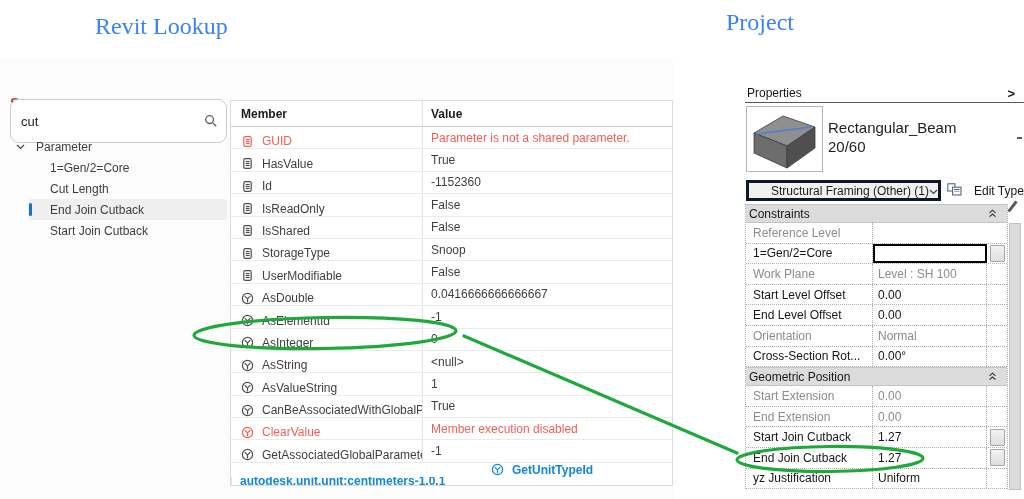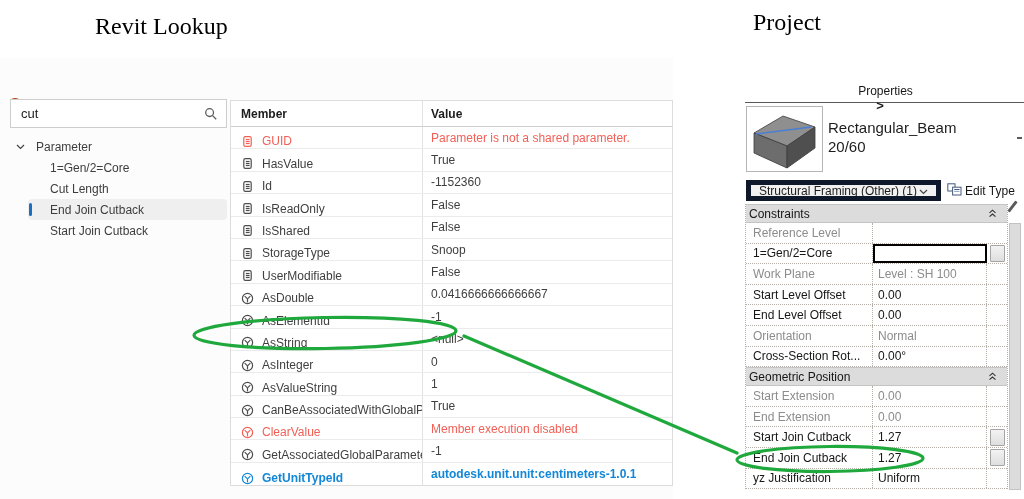--- a/index.html
+++ b/index.html
@@ -1,71 +1,71 @@
 <!DOCTYPE html>
 <html><head>
 <meta charset="utf-8">
 <style>
   * { margin:0; padding:0; box-sizing:border-box; }
   html,body { background:#fff; }
   .page {
     position:relative; width:1024px; height:499px; overflow:hidden;
     font-family:"Liberation Sans", sans-serif; font-size:12px; color:#2b2b2b; background:#fff;
   }
-  .serif-title { position:absolute; font-family:"Liberation Serif", serif; font-size:24px; color:#000000; }
+  .serif-title { position:absolute; font-family:"Liberation Serif", serif; font-size:24px; color:#3b82f6; }
   .title-left { left:95px; top:13px; }
-  .title-right { left:753px; top:9px;text-align:center; }
+  .title-right { left:726px; top:9px;text-align:center; }
 
   
   .snoop-bg { position:absolute; left:0; top:58px; width:673px; height:441px; background:#fcfcfc; }
   .snoop-heading { position:absolute; left:10px; top:66px; font-size:15px; font-weight:700; color:#c2410c;margin-top:28px; }
-  .search-box { position:absolute; left:10px; top:99px; width:217px; height:29px; background:#fff;
-    border:1px solid #cdcdcd; border-radius:0; display:flex; align-items:center; }
+  .search-box { position:absolute; left:10px; top:99px; width:217px; height:44px; background:#fff;
+    border:1px solid #cdcdcd; border-radius:9px; display:flex; align-items:center; }
   .search-box input { flex:1; border:none; outline:none; background:transparent; padding:0 4px 0 10px;
     font-family:"Liberation Sans", sans-serif; font-size:13px; color:#222; }
   .search-icon { display:flex; margin-right:8px; }
 
   .tree { position:absolute; left:0; top:136px; width:230px; }
   .tree-row { position:relative; height:21px; display:flex; align-items:center; color:#3d3d3d; cursor:default; }
   .tree-row.root { padding-left:16px; gap:11px;align-items:center; }
   .tree-row.child { margin-left:28px; width:199px; padding-left:22px; border-radius:4px; }
   .tree-row.selected { background:#efefef; }
   .sel-bar { position:absolute; left:1px; top:4px; width:3px; height:13px; border-radius:2px; background:var(--accent); }
   .tree-chevron { display:flex; color:#5f5f5f; }
 
   
   .member-table { position:absolute; left:230px; top:100px; width:443px; background:#fff;
     border:1px solid #dcdcdc; }
   .thead { display:flex; height:26px; align-items:center; font-weight:700; color:#1c1c1c;
     border-bottom:1px solid #cfcfcf; }
   .trow { display:flex; height:22.4px; align-items:flex-end; border-bottom:1px solid #ebebeb; }
-  .trow:last-child { border-bottom:none; }
+  .trow:last-child { border-bottom:none;flex-direction:column; }
   .cell-member { width:191px; display:flex; align-items:center; gap:8px; padding-left:10px;
     overflow:hidden; white-space:nowrap; color:#3f3f3f; }
   .cell-value  { flex:1; padding-left:8px; border-left:1px solid #e2e2e2; align-self:stretch;
     display:flex; align-items:center; overflow:hidden; white-space:nowrap; color:#3f3f3f; }
   .thead .cell-member { color:#1c1c1c; gap:0; }
   .thead .cell-value { border-left:1px solid #e2e2e2; color:#1c1c1c; }
   .ticon { display:flex; color:#4d4d4d; flex:0 0 auto; }
   .trow.error .cell-member, .trow.error .cell-value, .trow.error .ticon { color:var(--red); }
   .trow.link .cell-member, .trow.link .cell-value, .trow.link .ticon { color:var(--blue); font-weight:700; }
 
   
   .props { position:absolute; left:745px; top:84px; width:279px; }
   .props-header { position:relative; height:19px; border-bottom:1px solid #5a5a5a;
-    display:flex; align-items:center; justify-content:space-between; color:#161616;flex-direction:column; }
+    display:flex; align-items:center; justify-content:space-between; color:#161616; }
   .props-header .hdr-chevron { font-weight:700; font-size:13px; color:#1a1a1a; padding-right:9px; }
   .thumb { position:absolute; left:1px; top:22px; width:77px; height:66px; background:#fff; border:1px solid #b5b5b5;
     display:flex; align-items:center; justify-content:center; }
   .type-name { position:absolute; left:83px; top:34px; font-size:15px; color:#1d1d1d; line-height:19px; }
   .type-dash { position:absolute; left:272px; top:53px; width:5px; height:2px; background:#5a5a5a; }
   .selector { position:absolute; left:1px; top:96px; width:195px; height:21px; background:#f1f1f1;
-    border:5px solid #0f172a; display:flex; align-items:center; justify-content:space-between;
-    padding:0 8px; color:#1b1b1b; white-space:nowrap; overflow:hidden; }
-  .edit-type { position:absolute; left:202px; top:96px; height:21px; display:flex; align-items:center; gap:3px;
+    border:3px solid #0f172a; display:flex; align-items:center; justify-content:space-between;
+    padding:0 22px; color:#1b1b1b; white-space:nowrap; overflow:hidden; }
+  .edit-type { position:absolute; left:202px; top:96px; height:21px; display:flex; align-items:center; gap:12px;
     color:#161616; white-space:nowrap; background:transparent; border:none;
     font-family:"Liberation Sans", sans-serif; font-size:12px; }
 
   .grid { position:absolute; left:0; top:120px; width:263px; border-left:1px dotted #b5b0a8; border-right:1px dotted #b5b0a8; }
   .sect { height:19px; background:#dcdcdc; border-top:1px solid #c4c4c4; border-bottom:1px solid #c4c4c4;
     display:flex; align-items:center; justify-content:space-between; padding:0 10px 0 3px; color:#161616; }
   .prow { display:flex; height:20.6px; border-bottom:1px dotted #b5b0a8; align-items:stretch; background:#fff; }
   .plabel { width:127px; padding:0 2px 0 7px; border-right:1px dotted #b5b0a8; display:flex; align-items:center;
     color:#161616; white-space:nowrap; overflow:hidden; }
   .pvalue { flex:1; padding-left:5px; border-right:1px dotted #b5b0a8; display:flex; align-items:center;
@@ -264,37 +264,37 @@
         <div class="trow">
           <div class="cell-member">
             <span class="ticon">
               <svg width="13" height="13" viewBox="0 0 13 13" fill="none" stroke="currentColor" stroke-width="1.2">
                 <circle cx="6.5" cy="6.5" r="5.1"></circle>
                 <line x1="6.5" y1="6.9" x2="6.5" y2="10.4"></line>
                 <line x1="6.5" y1="6.9" x2="3.7" y2="4.1"></line>
                 <line x1="6.5" y1="6.9" x2="9.3" y2="4.1"></line>
               </svg>
             </span>
+            <span>AsInteger</span>
+          </div>
+          <div class="cell-value">0</div>
+        </div>
+        <div class="trow">
+          <div class="cell-member">
+            <span class="ticon">
+              <svg width="13" height="13" viewBox="0 0 13 13" fill="none" stroke="currentColor" stroke-width="1.2">
+                <circle cx="6.5" cy="6.5" r="5.1"></circle>
+                <line x1="6.5" y1="6.9" x2="6.5" y2="10.4"></line>
+                <line x1="6.5" y1="6.9" x2="3.7" y2="4.1"></line>
+                <line x1="6.5" y1="6.9" x2="9.3" y2="4.1"></line>
+              </svg>
+            </span>
             <span>AsString</span>
           </div>
           <div class="cell-value">&lt;null&gt;</div>
-        </div>
-        <div class="trow">
-          <div class="cell-member">
-            <span class="ticon">
-              <svg width="13" height="13" viewBox="0 0 13 13" fill="none" stroke="currentColor" stroke-width="1.2">
-                <circle cx="6.5" cy="6.5" r="5.1"></circle>
-                <line x1="6.5" y1="6.9" x2="6.5" y2="10.4"></line>
-                <line x1="6.5" y1="6.9" x2="3.7" y2="4.1"></line>
-                <line x1="6.5" y1="6.9" x2="9.3" y2="4.1"></line>
-              </svg>
-            </span>
-            <span>AsInteger</span>
-          </div>
-          <div class="cell-value">0</div>
         </div>
         <div class="trow">
           <div class="cell-member">
             <span class="ticon">
               <svg width="13" height="13" viewBox="0 0 13 13" fill="none" stroke="currentColor" stroke-width="1.2">
                 <circle cx="6.5" cy="6.5" r="5.1"></circle>
                 <line x1="6.5" y1="6.9" x2="6.5" y2="10.4"></line>
                 <line x1="6.5" y1="6.9" x2="3.7" y2="4.1"></line>
                 <line x1="6.5" y1="6.9" x2="9.3" y2="4.1"></line>
               </svg>

